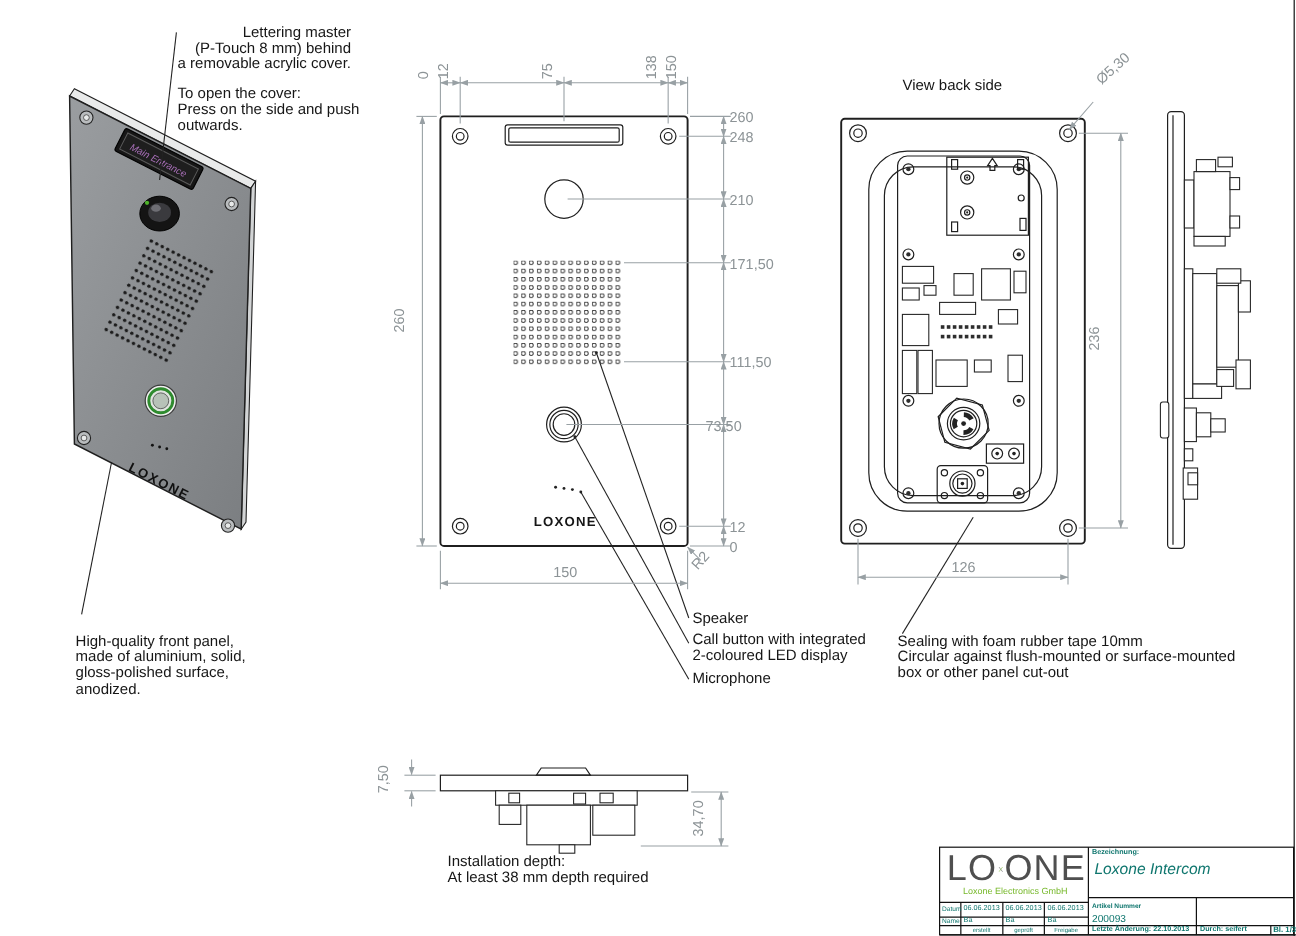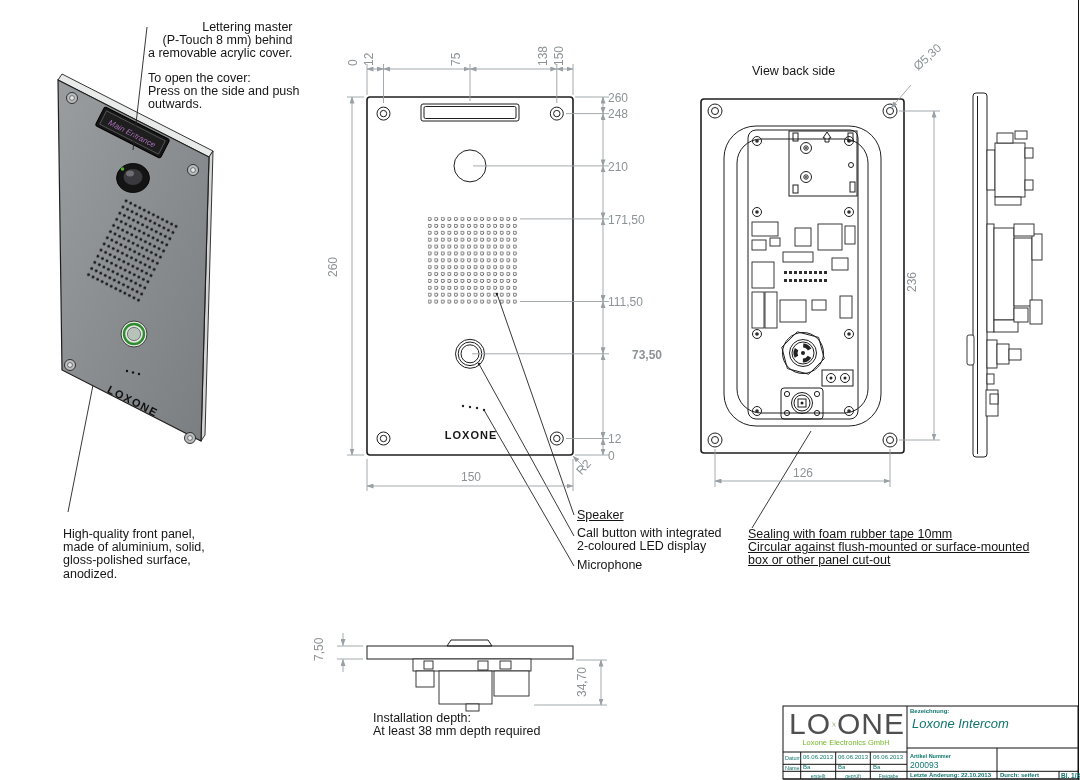--- a/index.html
+++ b/index.html
@@ -409,44 +409,44 @@
 <div class="t" style="left:148px;top:21px;text-align:right;">Lettering master
 (P-Touch 8 mm) behind
 a removable acrylic cover.</div>
 <div class="t" style="left:63px;top:528px;">High-quality front panel,
 made of aluminium, solid,
 gloss-polished surface,
 anodized.</div>
 <div class="t" style="left:148px;top:72px;">To open the cover:
 Press on the side and push
 outwards.</div>
-<div class="t" style="left:577px;top:509px;text-decoration:underline;">Speaker</div>
+<div class="t" style="left:577px;top:509px;">Speaker</div>
 <div class="t" style="left:577px;top:527px;">Call button with integrated
 2-coloured LED display</div>
 <div class="t" style="left:577px;top:559px;">Microphone</div>
 <div class="t" style="left:752px;top:65px;">View back side</div>
-<div class="t" style="left:748px;top:528px;text-decoration:underline;">Sealing with foam rubber tape 10mm
+<div class="t" style="left:748px;top:528px;">Sealing with foam rubber tape 10mm
 Circular against flush-mounted or surface-mounted
 box or other panel cut-out</div>
 <div class="t" style="left:373px;top:712px;">Installation depth:
 At least 38 mm depth required</div>
 <div class="t" style="left:441px;top:429px;width:60px;text-align:center;font-size:11px;font-weight:bold;letter-spacing:1px;">LOXONE</div>
 
 <div class="vg" style="left:360px;top:53px;">0</div>
 <div class="vg" style="left:376px;top:53px;">12</div>
 <div class="vg" style="left:463px;top:53px;">75</div>
 <div class="vg" style="left:550px;top:53px;">138</div>
 <div class="vg" style="left:566px;top:53px;">150</div>
 
 <div class="g" style="left:608px;top:91px;">260</div>
 <div class="g" style="left:608px;top:107px;">248</div>
 <div class="g" style="left:608px;top:160px;">210</div>
 <div class="g" style="left:608px;top:213px;">171,50</div>
 <div class="g" style="left:608px;top:295px;">111,50</div>
-<div class="g" style="left:632px;top:348px;font-weight:bold;">73,50</div>
+<div class="g" style="left:588px;top:348px;">73,50</div>
 <div class="g" style="left:608px;top:432px;">12</div>
 <div class="g" style="left:608px;top:449px;">0</div>
 
 <div class="vg" style="left:340px;top:264px;">260</div>
 <div class="gc" style="left:456px;top:470px;">150</div>
 <div class="diag" style="left:576px;top:460px;transform:rotate(-48deg);">R2</div>
 
 <div class="vg" style="left:919px;top:279px;">236</div>
 <div class="gc" style="left:788px;top:466px;">126</div>
 <div class="diag" style="left:911px;top:50px;transform:rotate(-42deg);">Ø5,30</div>

